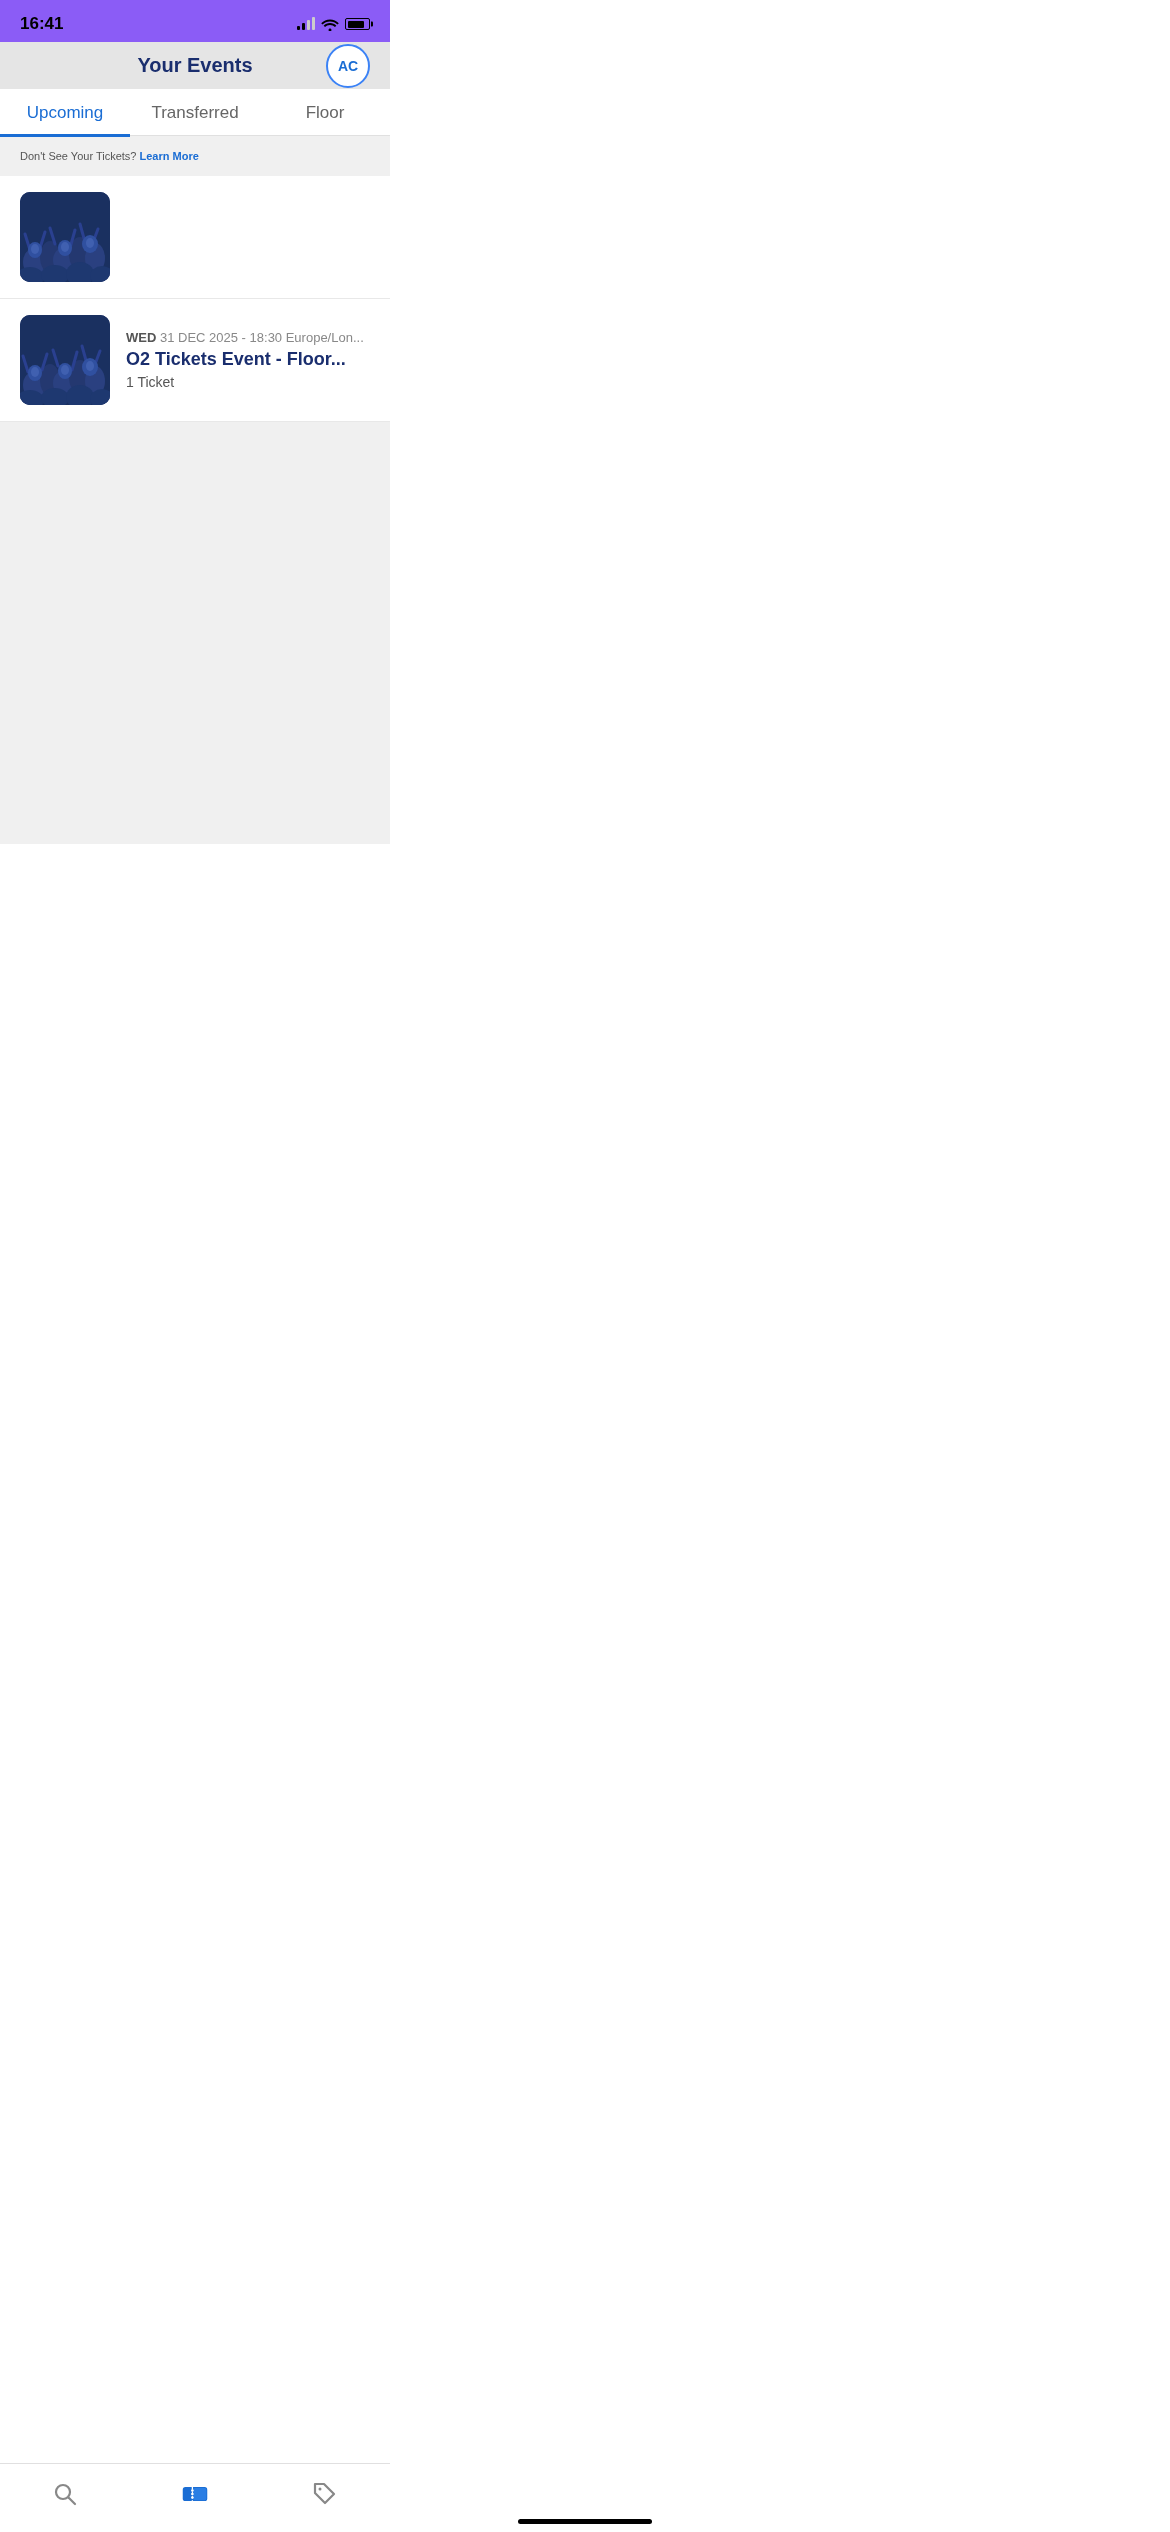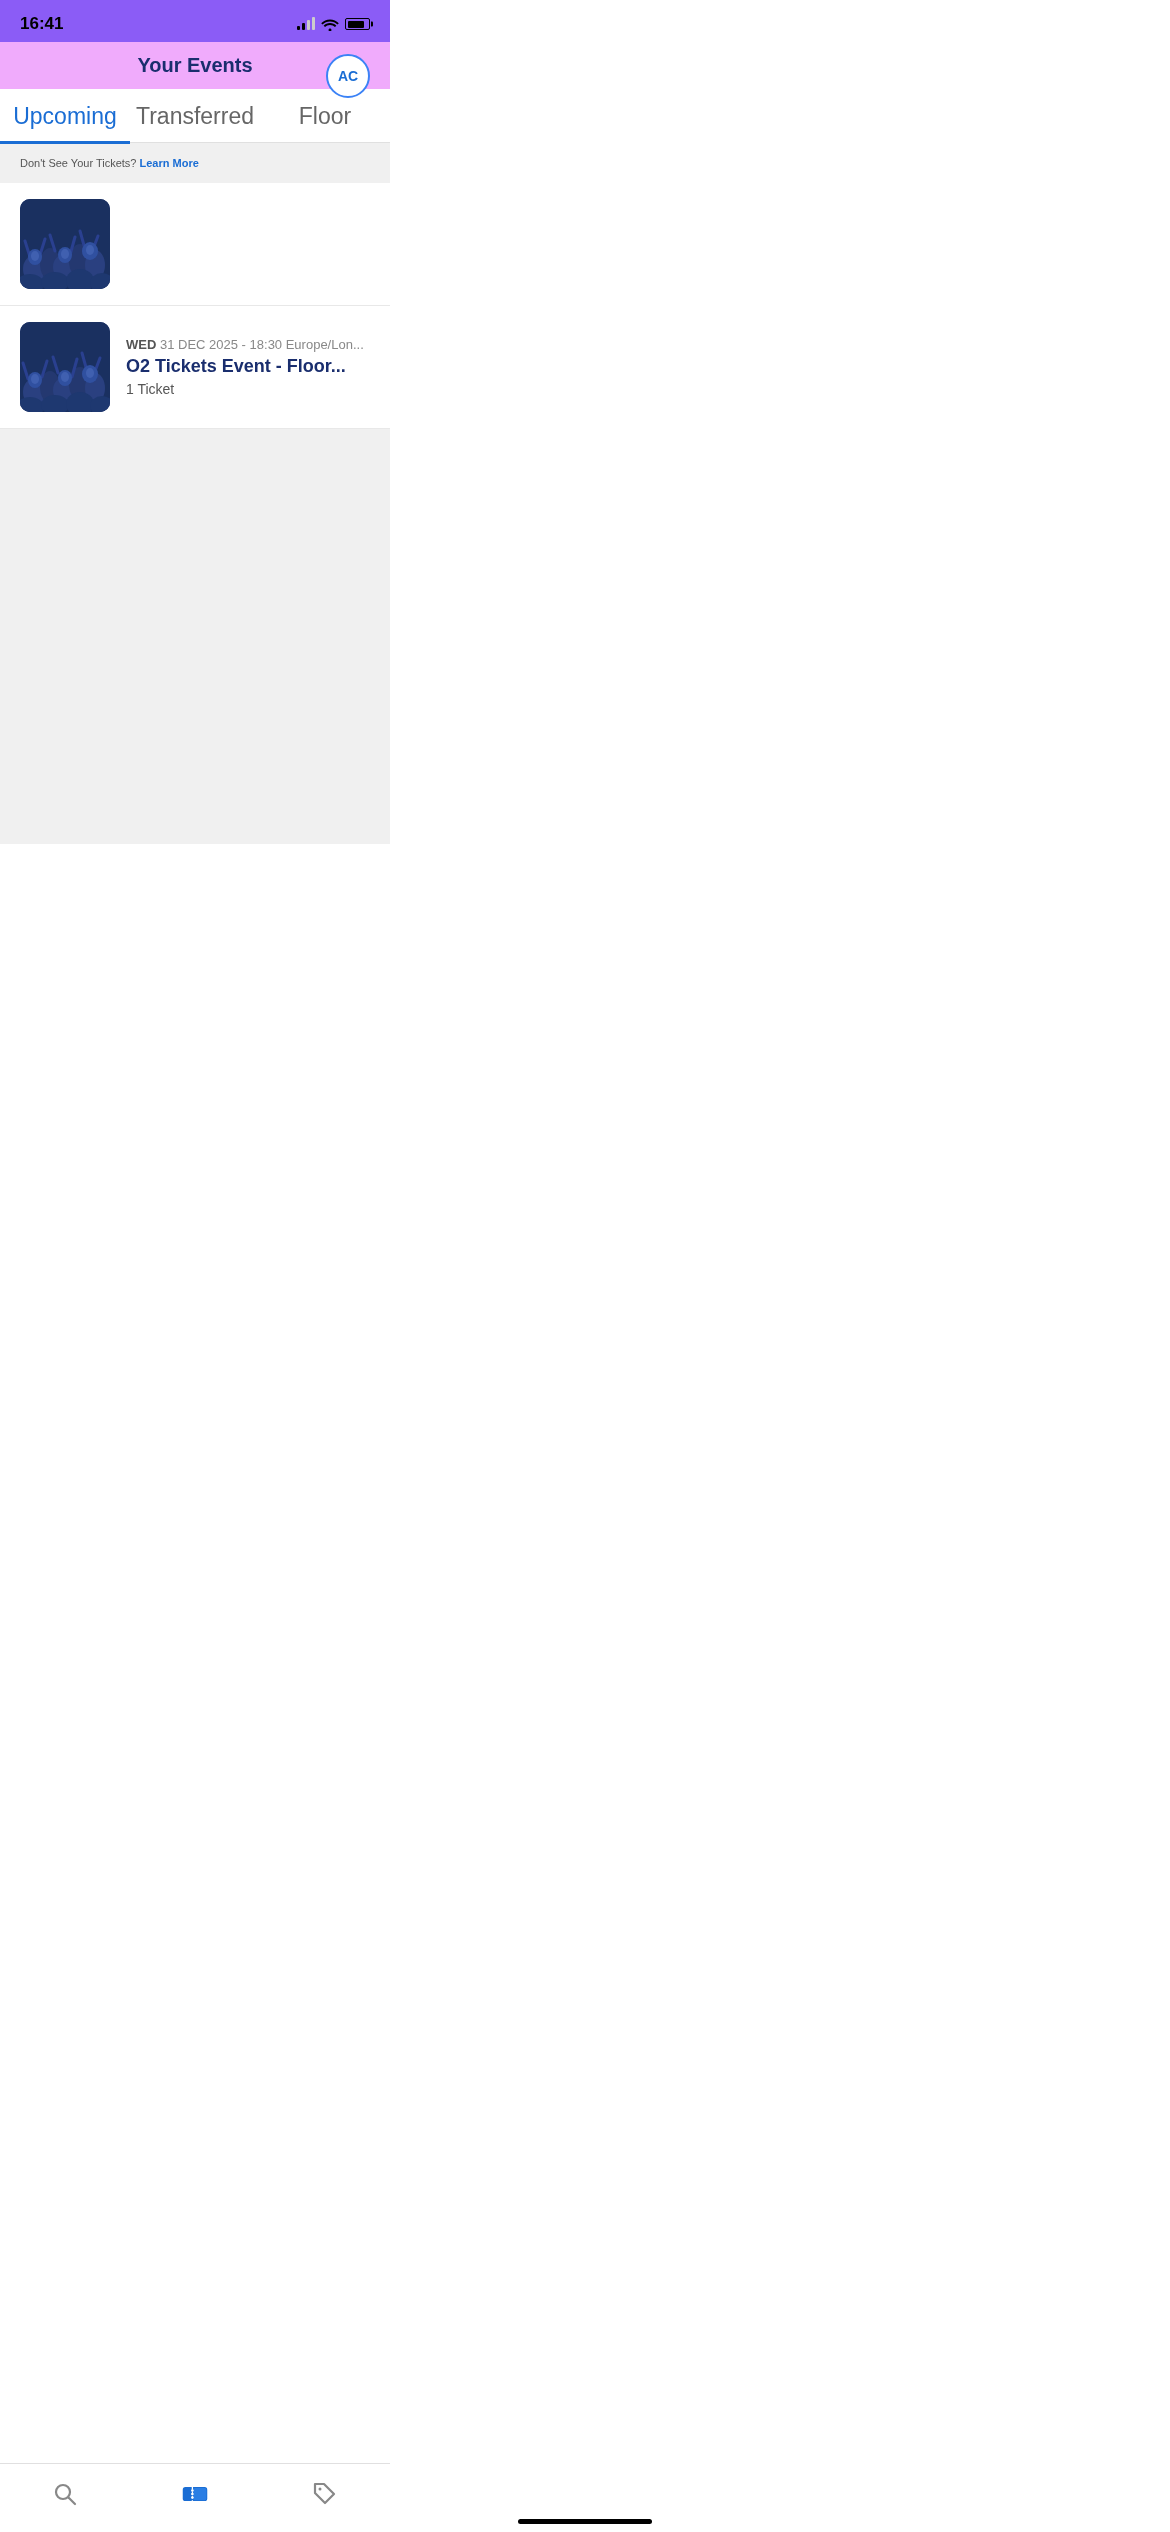--- a/index.html
+++ b/index.html
@@ -67,24 +67,24 @@
     .battery-fill {
       height: 100%;
       width: 80%;
       background: #000;
       border-radius: 1px;
     }
 
     
     .header {
       display: flex;
-      align-items: flex-start;
+      align-items: center;
       justify-content: center;
       padding: 12px 20px 12px 20px;
-      background: #f0abfc;
+      background: #e5e5e5;
       position: relative;
     }
     .header-title {
       font-size: 20px;
       font-weight: 700;
       color: #1a2e6e;
       text-align: center;
     }
     .avatar-btn {
       position: absolute;
@@ -108,21 +108,21 @@
     
     .tabs {
       display: flex;
       border-bottom: 1.5px solid #e0e0e0;
       background: #fff;
     }
     .tab {
       flex: 1;
       text-align: center;
       padding: 14px 0 12px 0;
-      font-size: 23px;
+      font-size: 17px;
       color: #666;
       cursor: pointer;
       position: relative;
     }
     .tab.active {
       color: #1a6dd4;
       font-weight: 500;
     }
     .tab.active::after {
       content: '';

